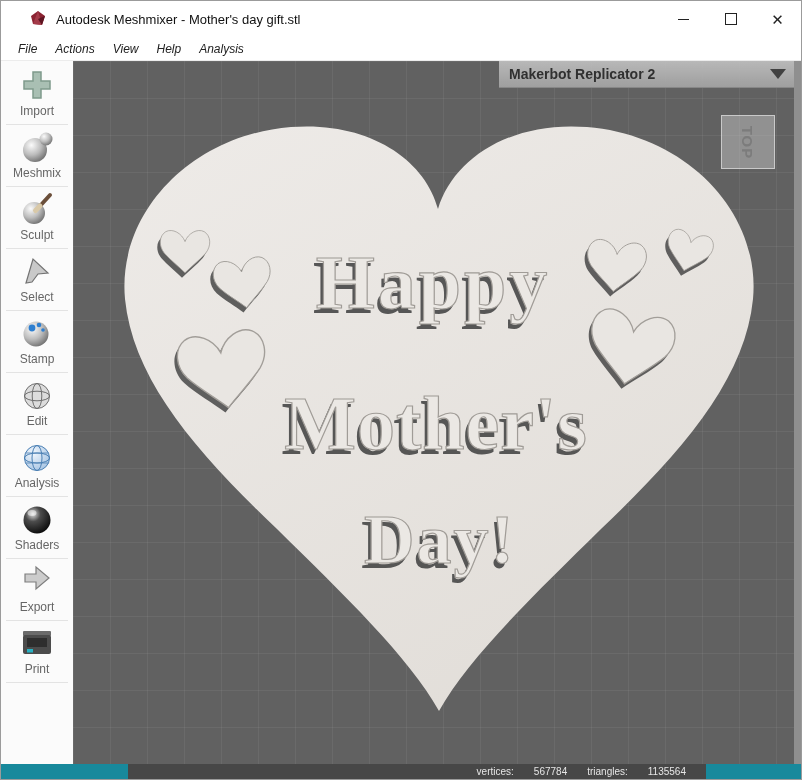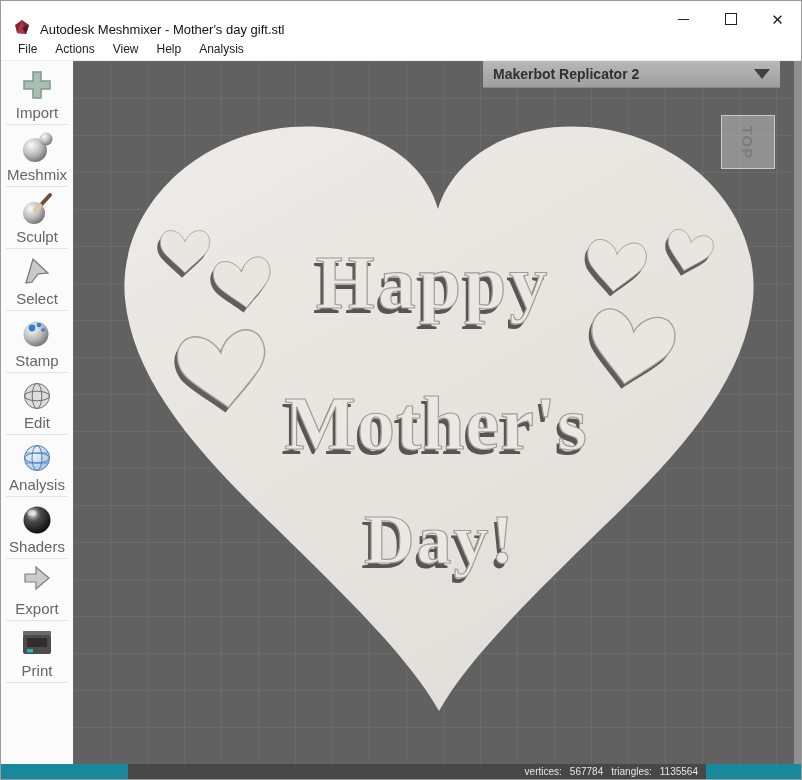--- a/index.html
+++ b/index.html
@@ -1,56 +1,56 @@
 <!DOCTYPE html>
 <html><head>
 <meta charset="utf-8">
 <style>
   html,body{margin:0;padding:0;background:#c9c9c9;font-family:"Liberation Sans",sans-serif;}
   .window{position:relative;width:802px;height:780px;background:#ffffff;overflow:hidden;border:1px solid #9b9b9b;box-sizing:border-box;}
 
   
-  .titlebar{position:absolute;top:0;left:0;right:0;height:36px;background:#ffffff;display:flex;align-items:flex-end;}
+  .titlebar{position:absolute;top:0;left:16px;right:0;height:36px;background:#ffffff;display:flex;align-items:center;}
   .app-logo{width:18px;height:18px;margin:0 9px 0 12px;flex:0 0 auto;}
   .title-text{font-size:13px;color:#111;}
   .win-controls{margin-left:auto;display:flex;height:100%;}
   .win-btn{width:47px;height:100%;display:flex;align-items:center;justify-content:center;cursor:pointer;}
   .glyph-min{width:11px;height:1px;background:#222;display:block;}
   .glyph-max{width:10px;height:10px;border:1px solid #222;display:block;}
   .glyph-close{font-size:15px;color:#222;line-height:1;}
 
   
   .menubar{position:absolute;top:36px;left:0;right:0;height:24px;background:#ffffff;display:flex;align-items:center;padding-left:8px;box-sizing:border-box;border-bottom:1px solid #ececec;}
-  .menu-item{font-size:12px;color:#222;padding:0 9px;cursor:default;}
+  .menu-item{font-size:12px;color:#222;padding:0 9px;cursor:default;font-style:italic;}
 
   
   .toolbar{position:absolute;top:60px;left:0;width:72px;bottom:15px;background:#fbfbfb;display:flex;flex-direction:column;align-items:center;padding-top:2px;box-sizing:border-box;}
   .tool{width:62px;height:62px;display:flex;flex-direction:column;align-items:center;border-bottom:1px solid #e3e3e3;cursor:pointer;box-sizing:border-box;padding-top:3px;}
   .tool-icon{width:38px;height:38px;display:flex;align-items:center;justify-content:center;}
-  .tool-label{font-size:15px;color:#666;margin-top:0px;}
+  .tool-label{font-size:12px;color:#666;margin-top:0px;}
 
   
   .viewport{position:absolute;left:72px;top:60px;right:0;bottom:15px;background-color:#616161;
     background-image:linear-gradient(rgba(255,255,255,.055) 1px,transparent 1px),
                      linear-gradient(90deg,rgba(255,255,255,.055) 1px,transparent 1px);
     background-size:37px 37px;overflow:hidden;}
   .scene{position:absolute;left:0;top:0;}
 
-  .printer-bar{position:absolute;left:410px;top:0;width:297px;height:27px;background:linear-gradient(#bfbfbf,#a4a4a4);opacity:.93;display:flex;align-items:center;padding:0 10px;box-sizing:border-box;border-bottom:1px solid #8a8a8a;cursor:pointer;}
+  .printer-bar{position:absolute;left:426px;top:0;width:297px;height:27px;background:linear-gradient(#bfbfbf,#a4a4a4);opacity:.93;display:flex;align-items:center;padding:0 10px;box-sizing:border-box;border-bottom:1px solid #8a8a8a;cursor:pointer;}
   .printer-label{font-size:14px;font-weight:bold;color:#2d2d2d;}
   .printer-caret{margin-left:auto;width:0;height:0;border-left:8px solid transparent;border-right:8px solid transparent;border-top:10px solid #3f3f3f;}
 
   .view-cube{position:absolute;left:648px;top:54px;width:52px;height:52px;background:rgba(205,205,205,.45);border:1px solid rgba(232,232,232,.65);display:flex;align-items:center;justify-content:center;cursor:pointer;}
   .view-cube span{transform:rotate(90deg);font-weight:bold;color:#7c7c7c;font-size:15px;letter-spacing:1px;}
 
   .right-strip{position:absolute;right:0;top:60px;bottom:15px;width:7px;background:#8f8f8f;}
 
   
   .statusbar{position:absolute;left:0;right:0;bottom:0;height:15px;background:#18899c;}
-  .stats-box{position:absolute;left:127px;right:95px;top:0;height:15px;background:#474747;display:flex;align-items:center;justify-content:flex-end;padding-right:8px;gap:8px;box-sizing:border-box;}
+  .stats-box{position:absolute;left:127px;right:95px;top:0;height:15px;background:#474747;display:flex;align-items:center;justify-content:flex-end;padding-right:20px;gap:20px;box-sizing:border-box;}
   .stats-box span{font-size:10px;color:#e6e6e6;white-space:pre;}
 
   
   .scene text{text-anchor:middle;font-family:"Liberation Serif",serif;font-weight:bold;}
   .eng-sh{fill:#474747;opacity:.9;}
   .eng{fill:#ebe8e4;stroke:#a09c97;stroke-width:1.2px;}
   .mini-sh{fill:#474747;opacity:.85;}
   .mini{fill:#e9e6e2;stroke:#a29e99;stroke-width:1.5px;}
 </style>
 </head>

